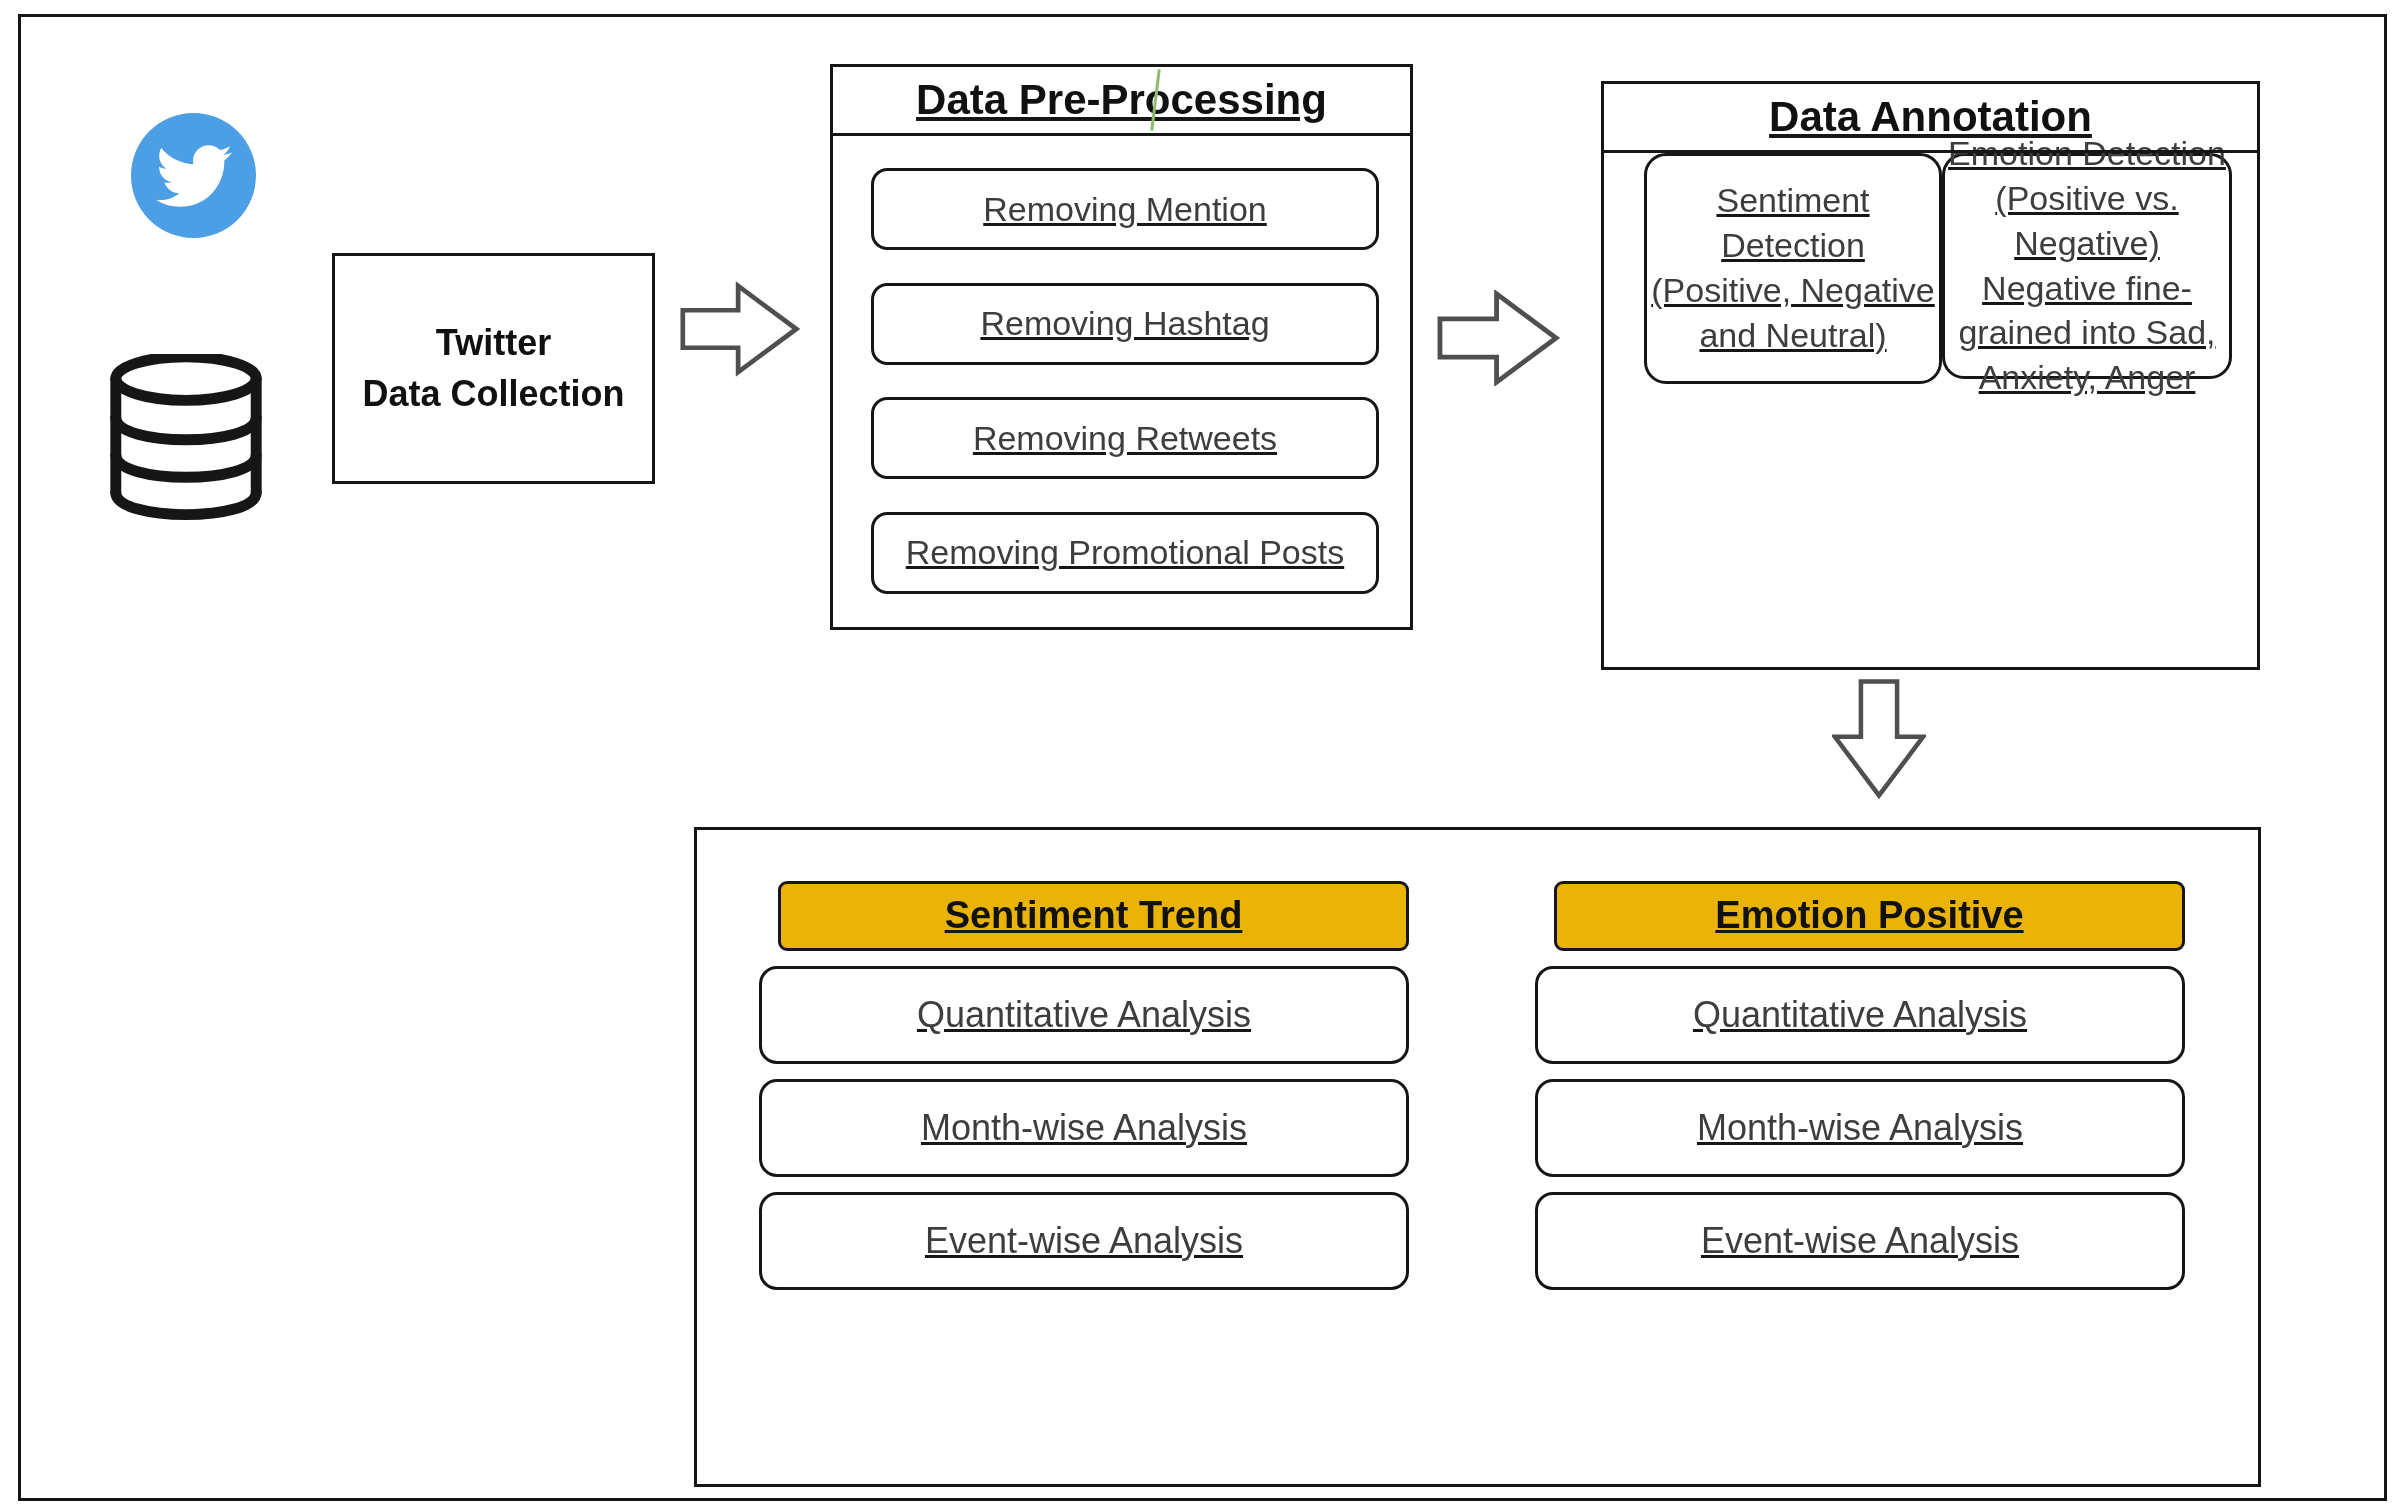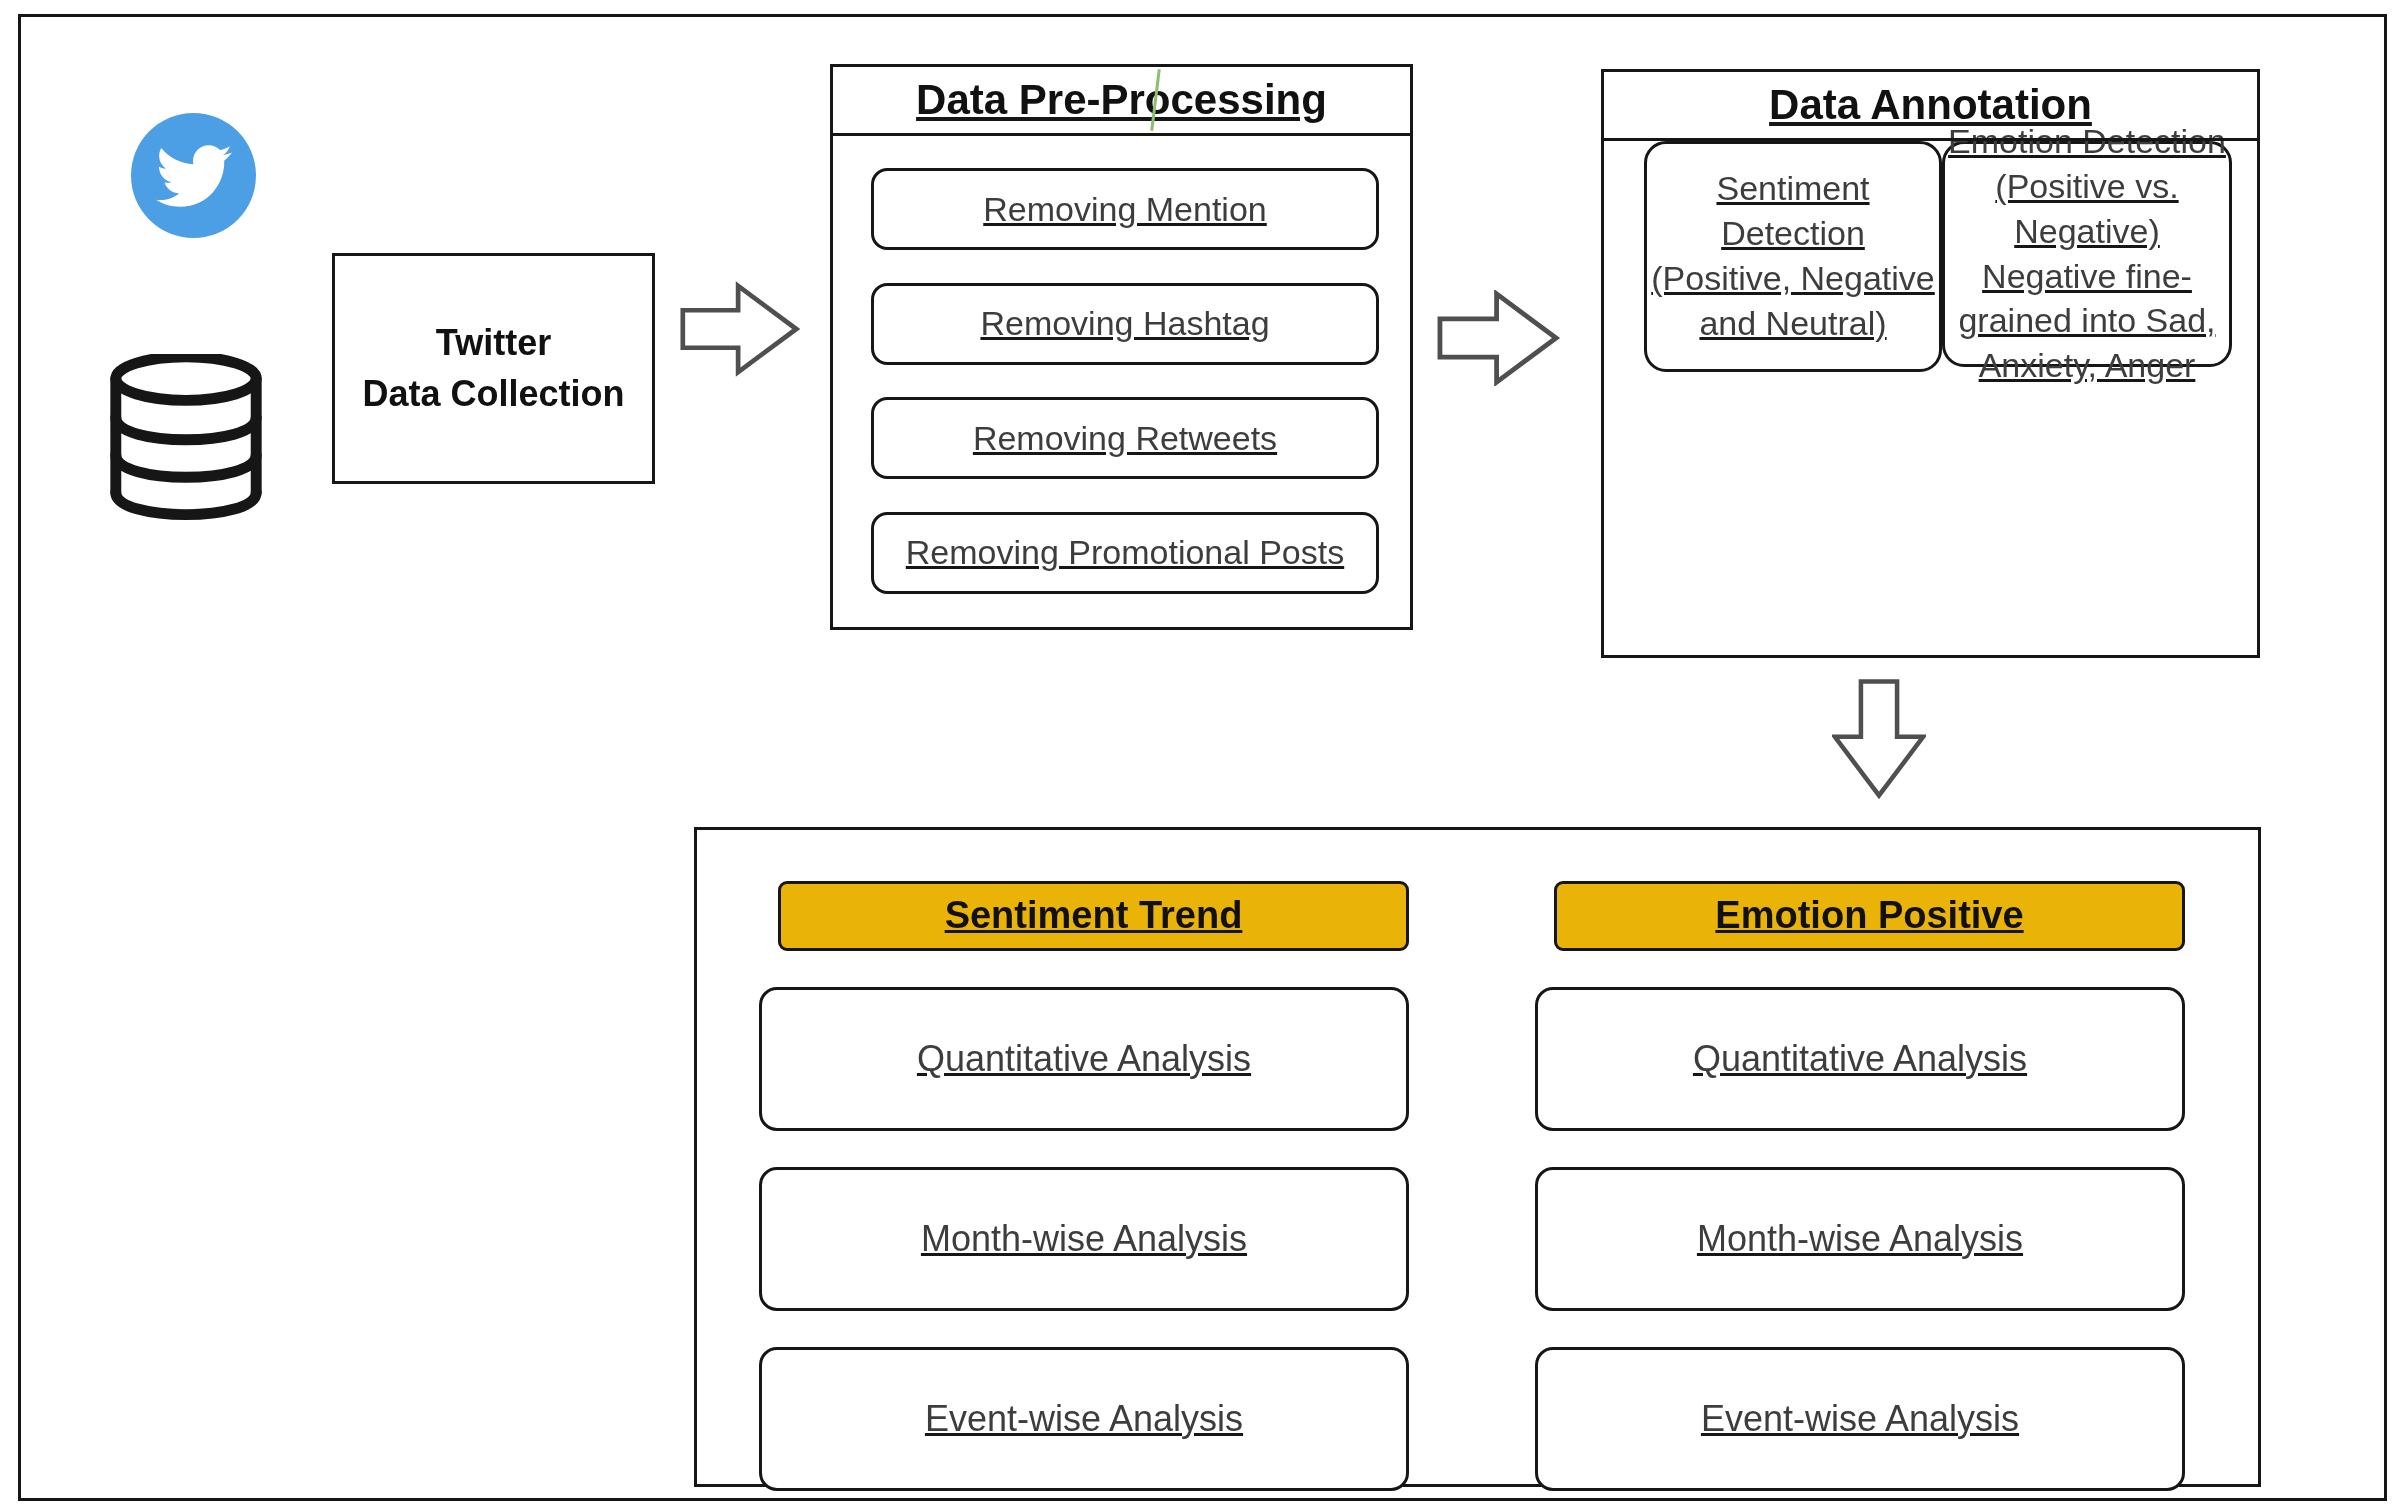--- a/index.html
+++ b/index.html
@@ -33,21 +33,21 @@
   .arrow polygon{fill:#ffffff;stroke:var(--arrow-outline);stroke-width:5;stroke-linejoin:miter;}
   .arrow-1{left:659px;top:264px;width:120px;height:96px;}
   .arrow-2{left:1414px;top:273px;width:127px;height:96px;}
   .arrow-3{left:1811px;top:660px;width:94px;height:123px;}
 
   
   .panel{border:3.6px solid var(--line);background:#fff;display:flex;flex-direction:column;text-decoration:underline;}
   .panel-title{flex:0 0 auto;border-bottom:3.6px solid var(--line);display:flex;align-items:center;justify-content:center;
     font-weight:bold;font-size:42px;color:#111;position:relative;}
   .panel-preprocessing{left:809px;top:47px;width:583px;height:566px;}
-  .panel-annotation{left:1580px;top:52px;width:659px;height:589px;}
+  .panel-annotation{left:1580px;top:64px;width:659px;height:589px;}
   .panel-timeline{left:673px;top:810px;width:1567px;height:660px;}
   .panel-preprocessing .panel-title,.panel-annotation .panel-title{height:69px;}
   .panel-timeline .panel-title{height:67px;}
 
   .cursor-mark{position:absolute;left:321px;top:2.7px;width:2.7px;height:62px;background:var(--cursor-green);
     transform:rotate(7deg);}
 
   
   .pre-body{flex:1;display:flex;flex-direction:column;justify-content:space-evenly;padding:0 31px 0 38px;}
   .step-box{height:82px;border:3.6px solid var(--line);border-radius:16.3px;background:#fff;
@@ -59,21 +59,21 @@
     display:flex;flex-direction:column;align-items:center;justify-content:center;
     font-size:34px;line-height:1.32;color:var(--subtext);text-align:center;}
   .ann-box.sentiment{height:231px;}
   .ann-box.emotion{height:226px;}
 
   
   .tl-body{flex:1;display:flex;flex-direction:row;justify-content:space-between;padding:0 73px 0 62px;}
   .tl-col{width:650px;display:flex;flex-direction:column;}
   .col-header{margin-top:51px;height:70px;border:3.6px solid var(--line);border-radius:9px;background:#eab308;
     display:flex;align-items:center;justify-content:center;font-weight:bold;font-size:38px;color:#111;margin-left:19px;}
-  .cell-box{margin-top:36px;height:144px;border:3.6px solid var(--line);border-radius:18px;background:#fff;
+  .cell-box{margin-top:15px;height:98px;border:3.6px solid var(--line);border-radius:18px;background:#fff;
     display:flex;align-items:center;justify-content:center;font-size:36px;color:var(--subtext);}
 </style>
 </head>
 <body>
 
 <div class="page">
   <div class="frame">
 
     <div class="abs twitter-badge">
       <svg viewBox="0 0 512 512">

